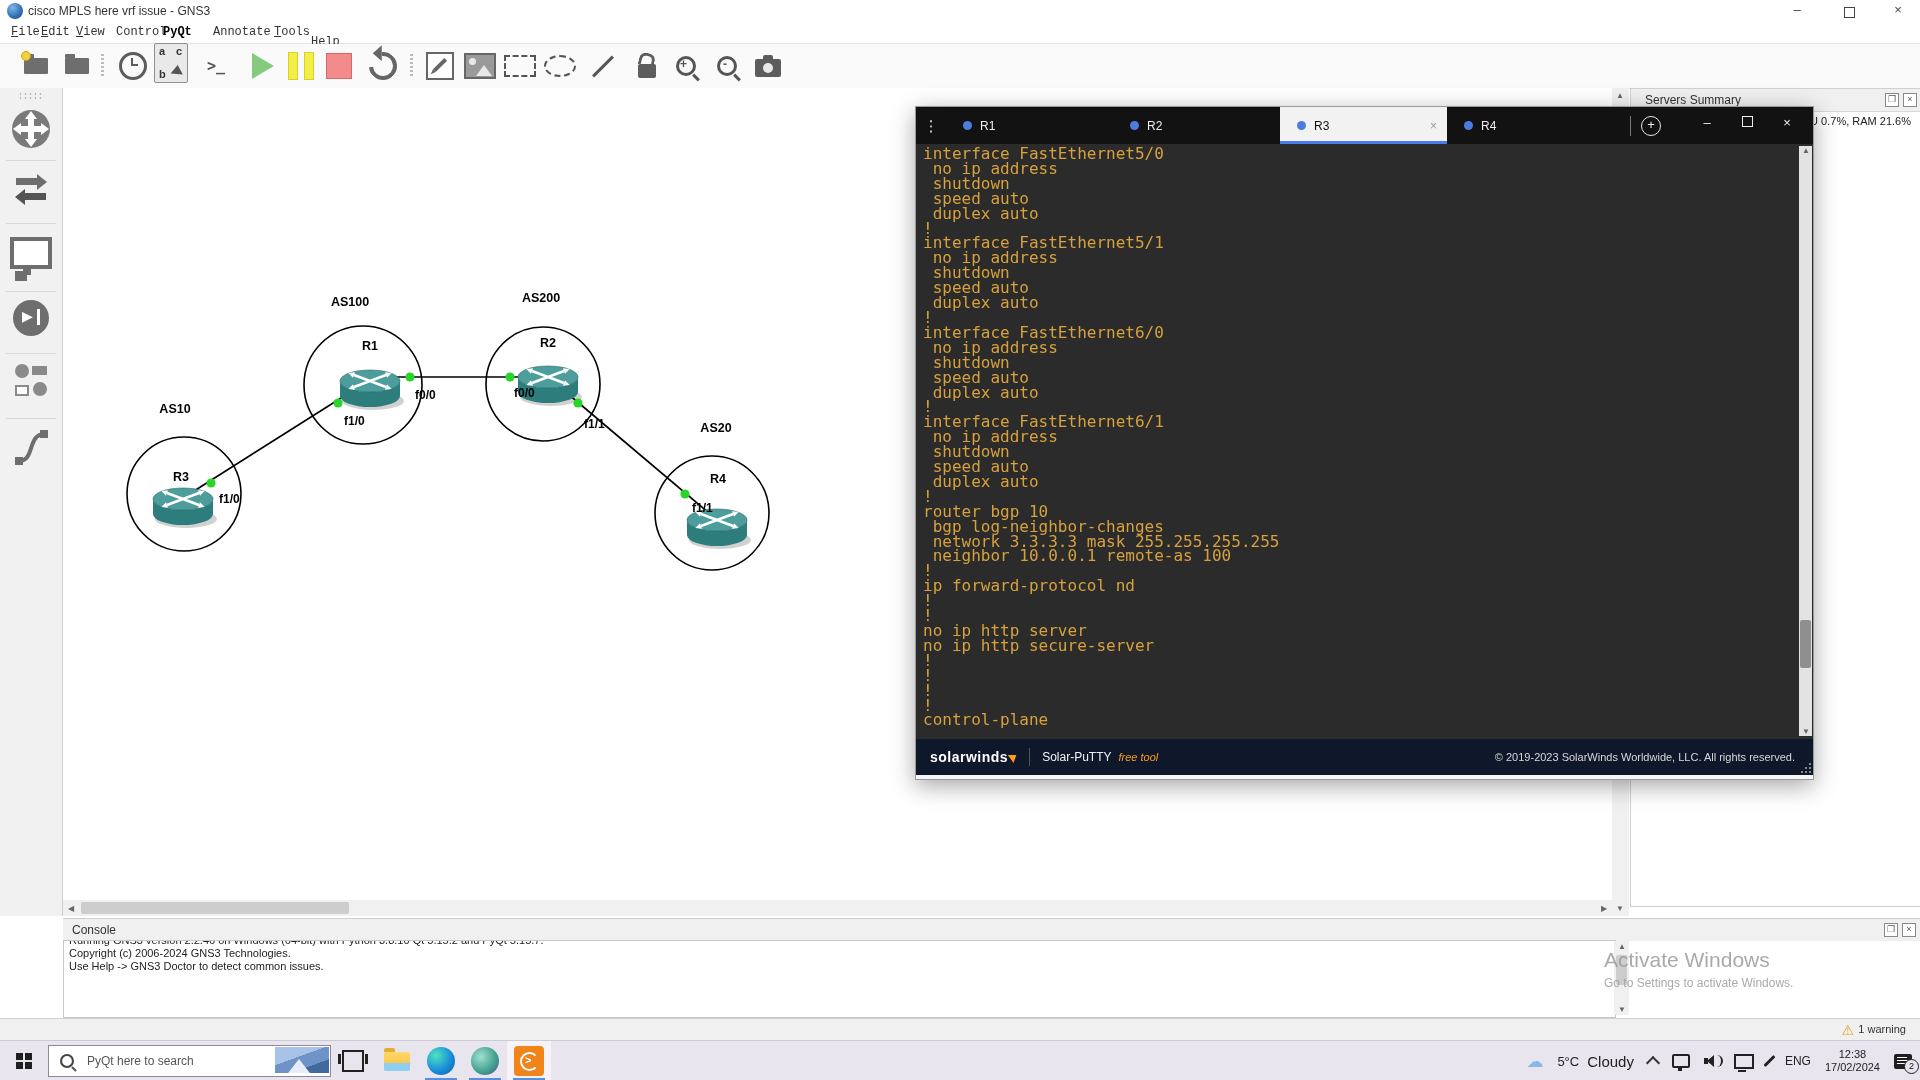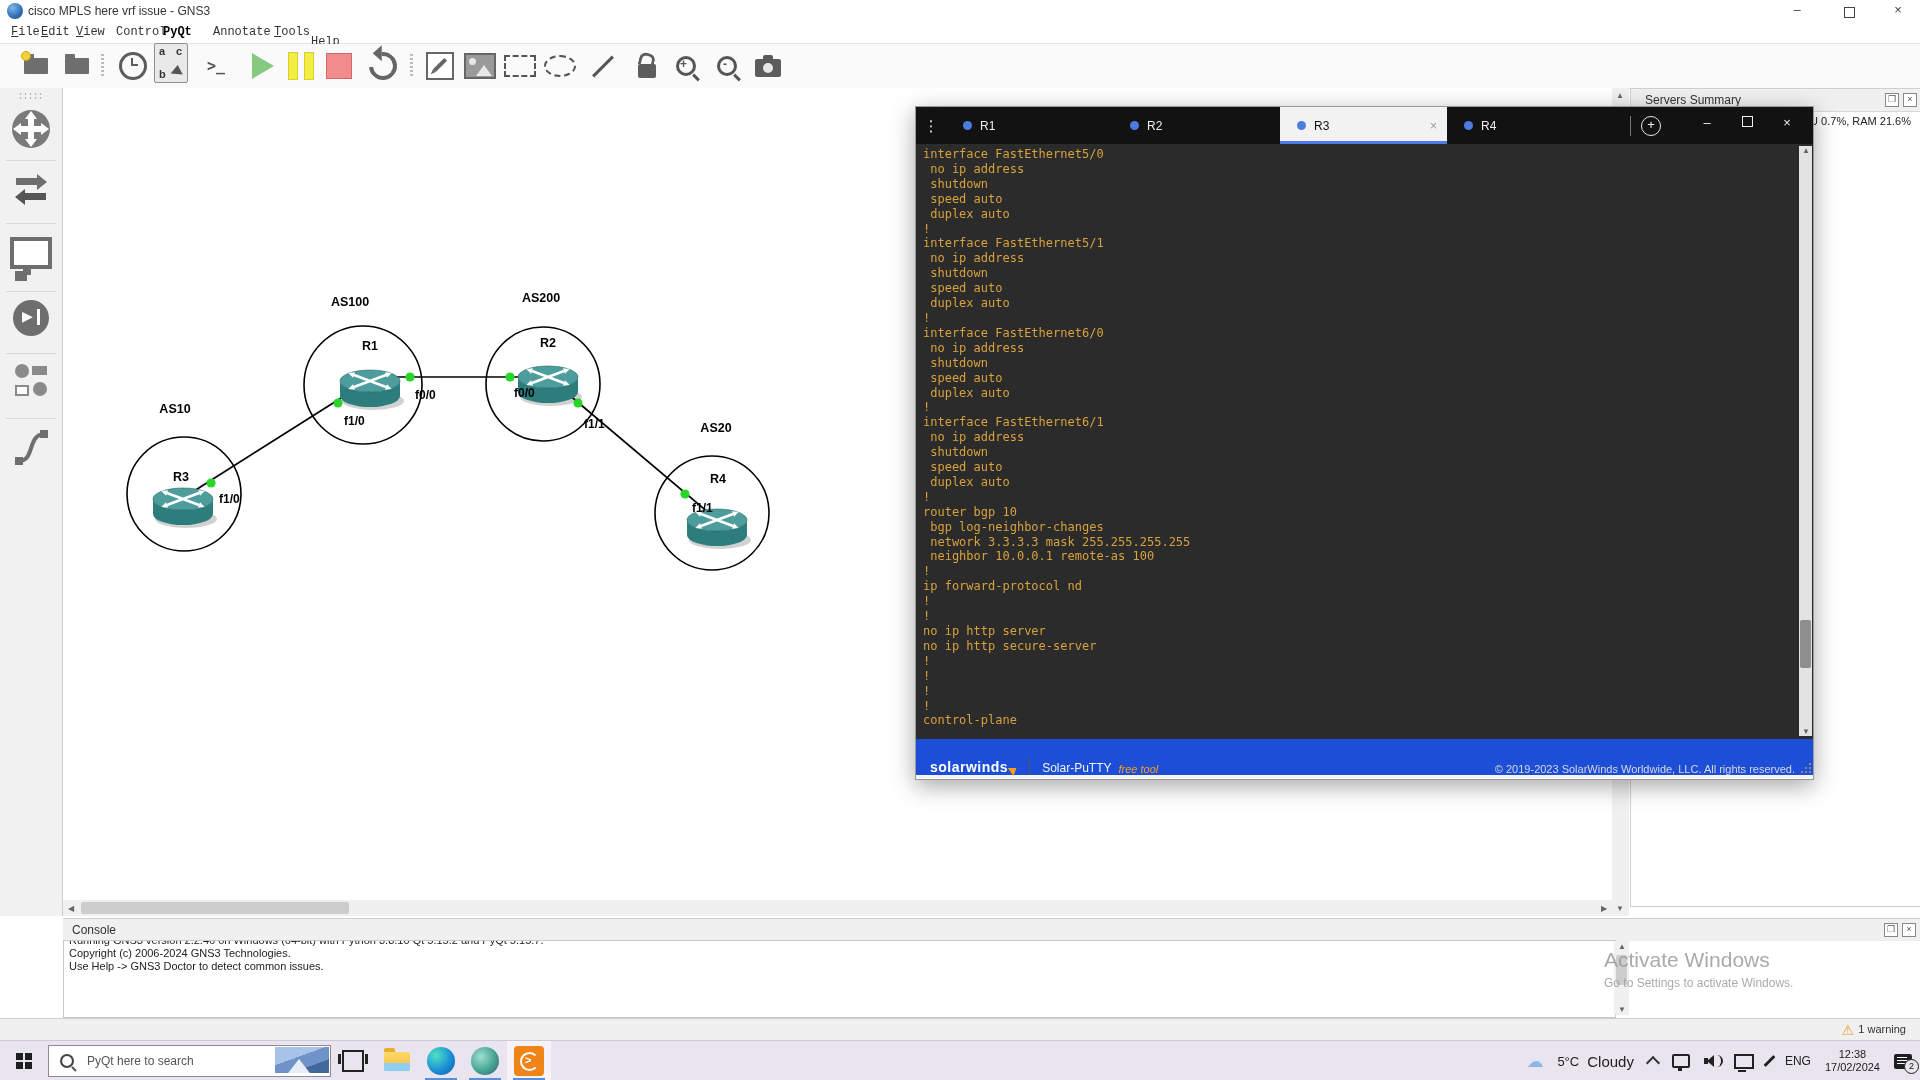--- a/index.html
+++ b/index.html
@@ -106,23 +106,23 @@
   .ttab .tdot{width:9px;height:9px;border-radius:50%;background:#4d7ce0;}
   .ttab.active{background:#f2f2f2;color:#111;}
   .ttab.active:after{content:"";position:absolute;left:0;bottom:0;width:100%;height:3px;background:#4b7bec;}
   .ttab .tclose{position:absolute;right:10px;color:#9a9a9a;font-size:12px;}
   .term-extra{display:flex;align-items:center;color:#eee;margin-left:6px;}
   .vbar{width:1px;height:20px;background:#777;margin:0 10px;}
   .pluscirc{width:18px;height:18px;border:1.5px solid #e8e8e8;border-radius:50%;text-align:center;line-height:16px;font-size:13px;}
   .twc{width:40px;text-align:center;font-size:13px;color:#eee;}
   .twc .rsq{display:inline-block;width:9px;height:9px;border:1.5px solid #eee;}
   .term-body{position:absolute;left:0;top:37px;width:100%;height:595px;background:#2b2b2b;overflow:hidden;}
-  .term-pre{margin:0;padding:3px 0 0 7px;font-family:"DejaVu Sans Mono",monospace;font-size:12px;line-height:14.9px;color:#d7a13d;white-space:pre;}
+  .term-pre{margin:0;padding:3px 0 0 7px;font-family:"DejaVu Sans Mono",monospace;font-size:16px;line-height:14.9px;color:#d7a13d;white-space:pre;}
   .term-sb{position:absolute;right:1px;top:2px;width:13px;height:590px;background:#e3e3e3;}
-  .term-footer{position:absolute;left:0;top:632px;width:100%;height:36px;background:#1d4ed8;display:flex;align-items:flex-end;}
+  .term-footer{position:absolute;left:0;top:632px;width:100%;height:36px;background:#0f172a;display:flex;align-items:center;}
   .sw-brand{color:#fff;font-size:14px;letter-spacing:.5px;margin-left:14px;font-weight:bold;}
   .sw-chev{width:0;height:0;border-left:7px solid #f99e1c;border-top:5px solid transparent;border-bottom:5px solid transparent;margin-left:2px;transform:rotate(-35deg);}
   .fsep{width:1px;height:18px;background:#555;margin:0 12px;}
   .sw-prod{color:#f2f2f2;font-size:12px;}
   .sw-free{color:#f99e1c;font-size:11px;font-style:italic;margin-left:7px;}
   .sw-copy{position:absolute;right:18px;color:#d8d8d8;font-size:11px;}
   .grip{position:absolute;right:2px;bottom:2px;width:2px;height:2px;background:#888;
      box-shadow:-4px 0 #888,-8px 0 #888,0 -4px #888,-4px -4px #888,0 -8px #888;}
   
   .taskbar{left:0;top:1040px;width:1920px;height:40px;background:#e9e5ee;border-top:1px solid #cfc9d6;display:flex;align-items:center;z-index:20;}

